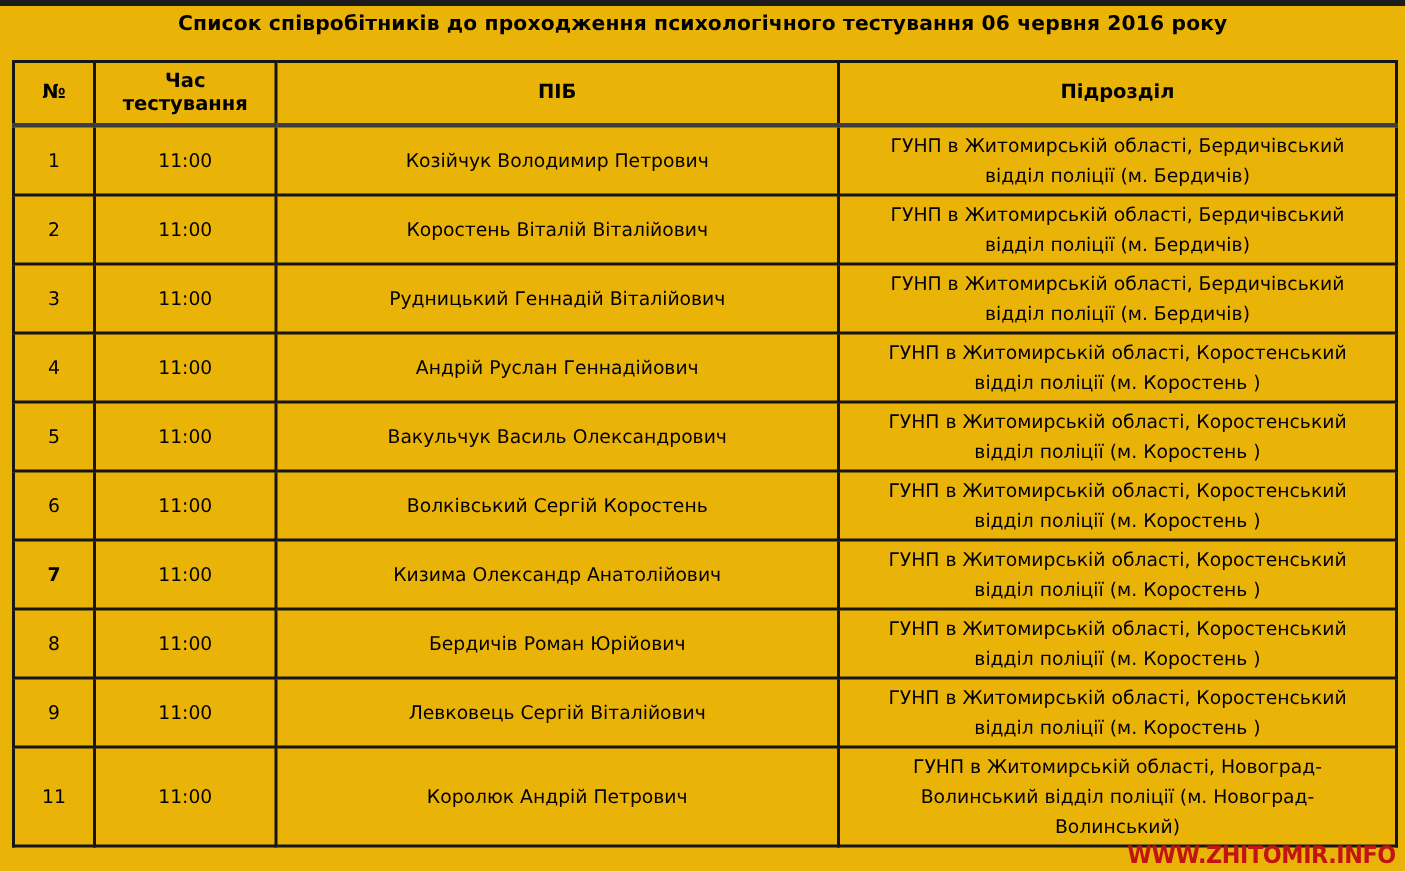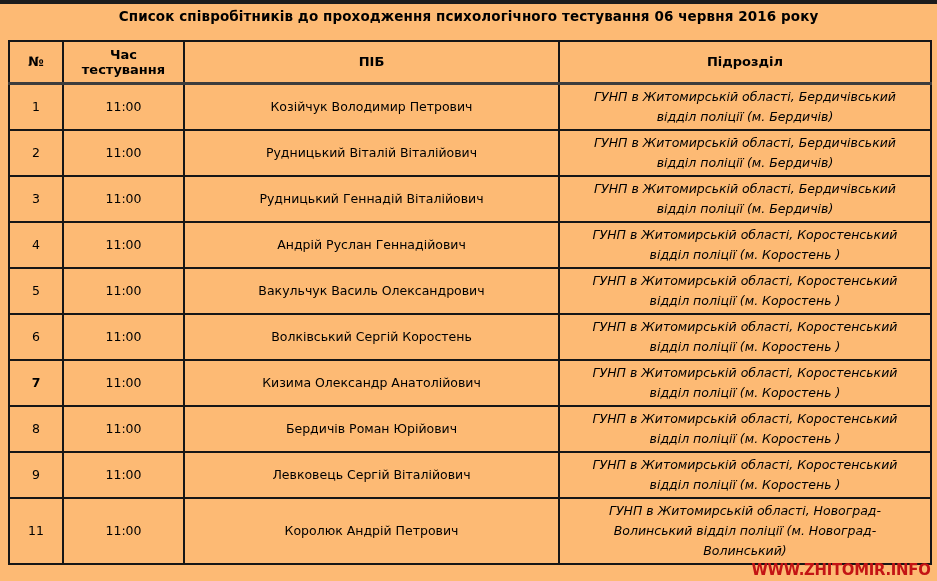--- a/index.html
+++ b/index.html
@@ -5,21 +5,21 @@
   html, body {
     margin: 0;
     padding: 0;
     background: #ffffff;
     font-family: "DejaVu Sans", "Liberation Sans", sans-serif;
   }
   .page {
     position: relative;
     width: 937px;
     height: 581px;
-    background: #fdba74;
+    background: #eab308;
     overflow: hidden;
   }
   .top-bar {
     position: absolute;
     top: 0; left: 0;
     width: 937px;
     height: 4px;
     background: #1c1c1c;
   }
   .doc-title {
@@ -60,21 +60,20 @@
     font-weight: bold;
     border-bottom: 3px solid #3d3d3d;
   }
   table.staff tbody tr { height: 41px; }
   table.staff tbody tr.tall { height: 54px; }
   table.staff td { font-size: 12.5px; }
   table.staff td.unit-cell {
     font-size: 12.5px;
     line-height: 20px;
     padding: 2px 22px;
-    font-style: italic;
   }
   table.staff td.num-bold { font-weight: bold; }
   .watermark {
     position: absolute;
     right: 6px;
     bottom: 2px;
     font-size: 16px;
     font-weight: bold;
     letter-spacing: -0.3px;
     transform: scaleX(0.93);
@@ -107,21 +106,21 @@
     <tbody id="table-body">
         <tr>
           <td>1</td>
           <td>11:00</td>
           <td>Козійчук Володимир Петрович</td>
           <td class="unit-cell">ГУНП в Житомирській області, Бердичівський відділ поліції (м. Бердичів)</td>
         </tr>
         <tr>
           <td>2</td>
           <td>11:00</td>
-          <td>Рудницький Віталій Віталійович</td>
+          <td>Коростень Віталій Віталійович</td>
           <td class="unit-cell">ГУНП в Житомирській області, Бердичівський відділ поліції (м. Бердичів)</td>
         </tr>
         <tr>
           <td>3</td>
           <td>11:00</td>
           <td>Рудницький Геннадій Віталійович</td>
           <td class="unit-cell">ГУНП в Житомирській області, Бердичівський відділ поліції (м. Бердичів)</td>
         </tr>
         <tr>
           <td>4</td>

